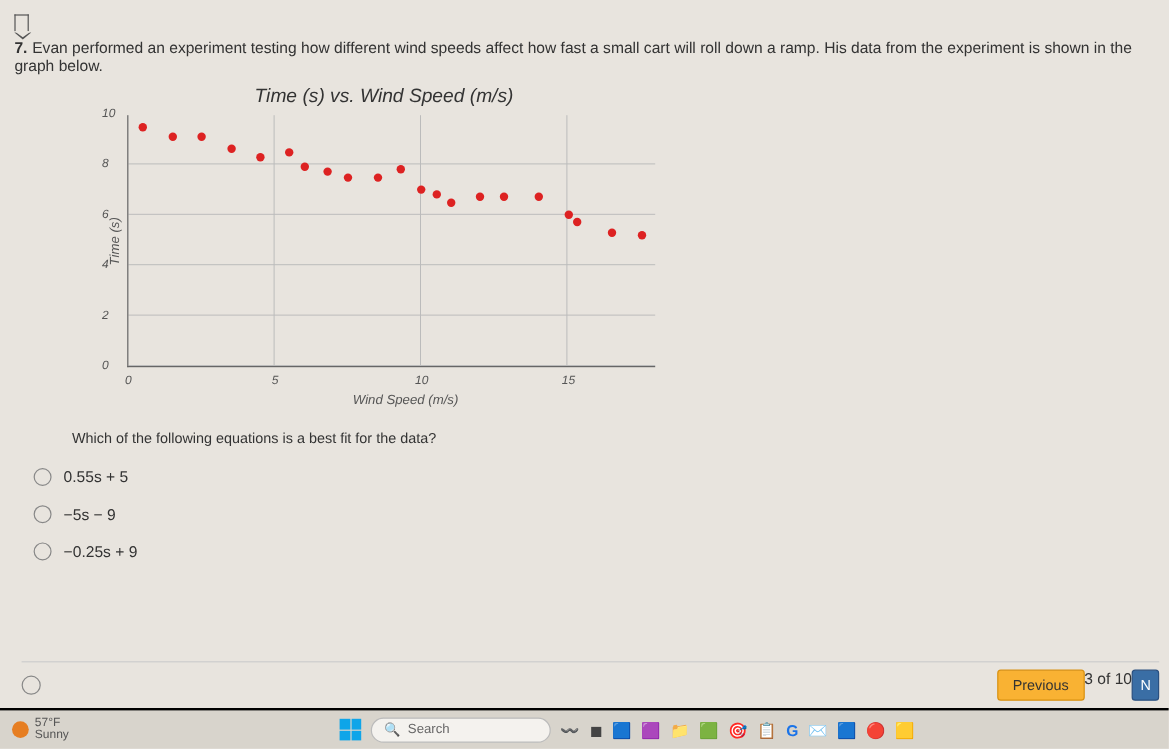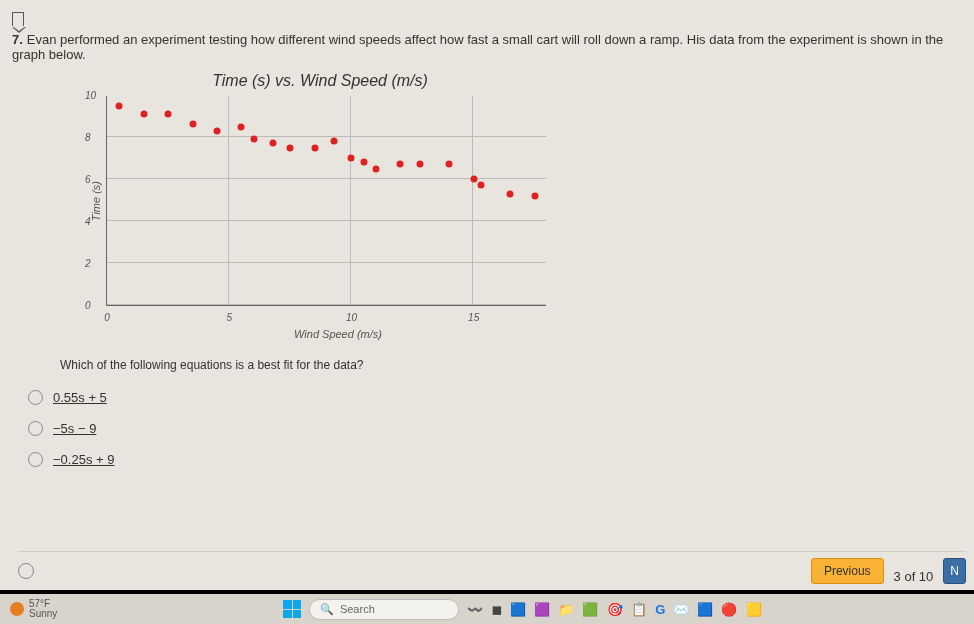--- a/index.html
+++ b/index.html
@@ -84,21 +84,21 @@
     }
     .dot {
       position: absolute;
       width: 7px; height: 7px;
       background: #d22;
       border-radius: 50%;
       transform: translate(-50%, 50%);
     }
     .xlabel { text-align: center; width: 460px; font-size: 11px; color: #555; margin: 22px 0 16px 18px; }
     .sub-q { margin: 18px 0 10px 60px; font-size: 12px; }
-    .options { margin-left: 28px; text-decoration: underline; }
+    .options { margin-left: 28px; }
     .opt {
       display: flex; align-items: center; gap: 10px;
       padding: 8px 0;
     }
     .radio {
       width: 15px; height: 15px; border: 1.5px solid #888; border-radius: 50%;
       flex-shrink: 0;
     }
     .clock-icon {
       width: 16px; height: 16px; border: 1.5px solid #888; border-radius: 50%;
@@ -122,21 +122,21 @@
       border: 1px solid #2a5080;
       padding: 5px 6px;
       border-radius: 3px;
       color: #fff;
       font-size: 12px;
     }
     .taskbar {
       position: absolute; bottom: 0; left: 0; right: 0;
       height: 34px;
       background: #d8d4cc;
-      border-top: 4px solid #000000;
+      border-top: 2px solid #000000;
       display: flex; align-items: center;
       padding: 0 10px;
       gap: 24px;
     }
     .weather { display: flex; align-items: center; gap: 5px; font-size: 10px; color: #555; line-height: 1; }
     .weather-icon { width: 14px; height: 14px; background: #e67e22; border-radius: 50%; position: relative; }
     .taskbar-center { margin: 0 auto; display: flex; align-items: center; gap: 8px; }
     .search-box {
       display: flex; align-items: center; gap: 6px;
       background: #f4f2ee; border: 1px solid #bbb; border-radius: 14px;
@@ -216,21 +216,21 @@
       <span>−5s − 9</span>
     </div>
     <div class="opt">
       <div class="radio"></div>
       <span>−0.25s + 9</span>
     </div>
   </div>
 
 <div class="footer-row">
   <div class="clock-icon"></div>
-  <div style="display:flex;align-items:flex-end;gap:10px;">
+  <div style="display:flex;align-items:flex-start;">
     <button class="prev-btn">Previous</button>
     <span>3 of 10</span>
     <button class="next-btn">N</button>
   </div>
 </div>
 
 <div class="taskbar">
   <div class="weather">
     <div class="weather-icon"></div>
     <div>

